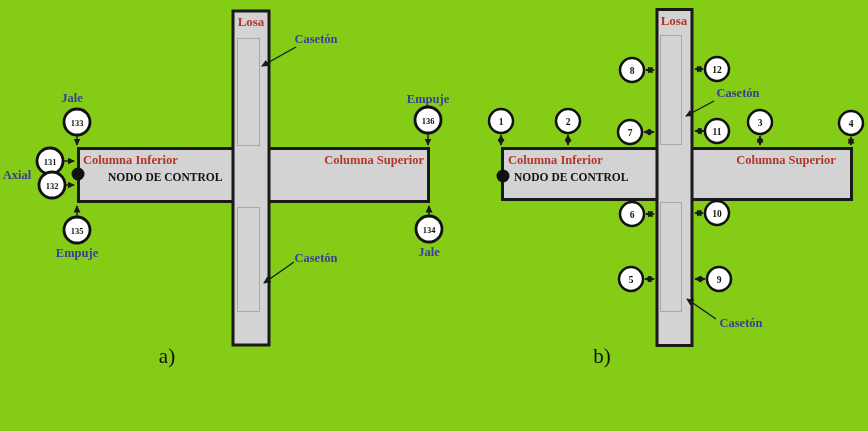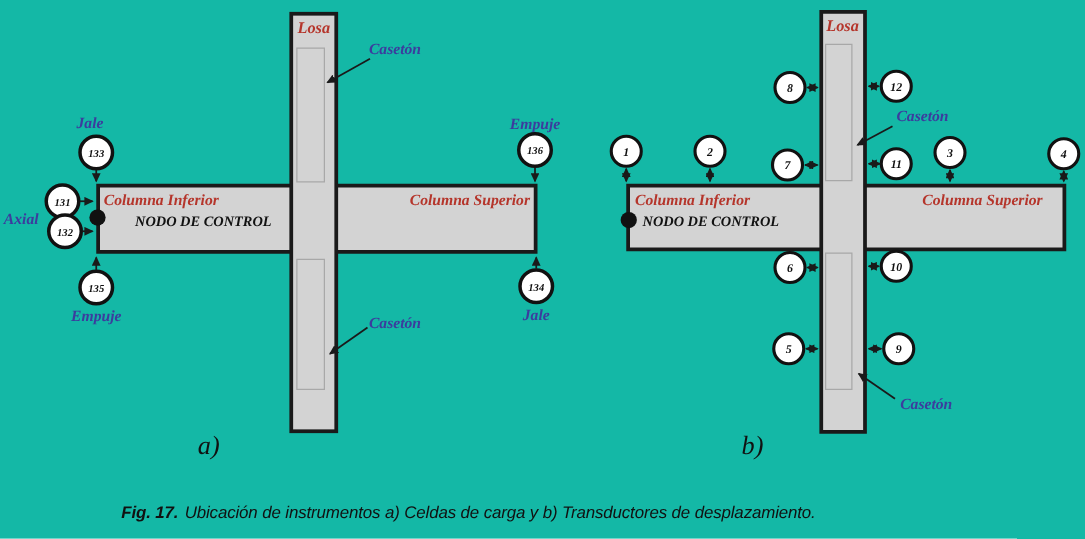--- a/index.html
+++ b/index.html
@@ -1,19 +1,18 @@
 <!DOCTYPE html>
 <html><head>
 <meta charset="utf-8">
 <style>
   html,body{margin:0;padding:0;background:#ffffff;}
   .stage{
-    position:relative;width:868px;height:431px;background:#14b8a6;overflow:hidden;
+    position:relative;width:868px;height:431px;background:#84cc16;overflow:hidden;
     font-family:"Liberation Serif", serif;
-    font-style:italic;
   }
   svg text{font-family:"Liberation Serif", serif;}
   .t-red{fill:#b5352b;font-weight:bold;font-size:13px;}
   .t-red-sm{fill:#b5352b;font-weight:bold;font-size:12.5px;}
   .t-blue{fill:#3c3c9e;font-weight:bold;font-size:12.5px;}
   .t-black{fill:#111111;font-weight:bold;font-size:11.5px;}
   .t-num-a{fill:#111111;font-weight:bold;font-size:8.5px;}
   .t-num-b{fill:#111111;font-weight:bold;font-size:9.5px;}
   .t-panel{fill:#111111;font-size:21px;}
   .shape{fill:#d3d3d3;stroke:#1a1a1a;stroke-width:3;}
@@ -151,16 +150,13 @@
       <line class="ln" x1="645" y1="279" x2="654" y2="279" marker-start="url(#m-start)" marker-end="url(#m-end)"></line>
 
       <circle class="circ" cx="719" cy="279" r="12" stroke-width="2.5"></circle>
       <text class="t-num-b" x="719" y="282.5" text-anchor="middle">9</text>
       <line class="ln" x1="695" y1="279" x2="705" y2="279" marker-start="url(#m-start)" marker-end="url(#m-end)"></line>
 
       <text class="t-panel" x="602" y="363" text-anchor="middle">b)</text>
     </g>
   </svg>
 
-  <div class="caption">
-    <span class="cap-prefix">Fig. 17.</span><span>Ubicación de instrumentos a) Celdas de carga y b) Transductores de desplazamiento.</span>
-  </div>
 </div>
 
 </body></html>

